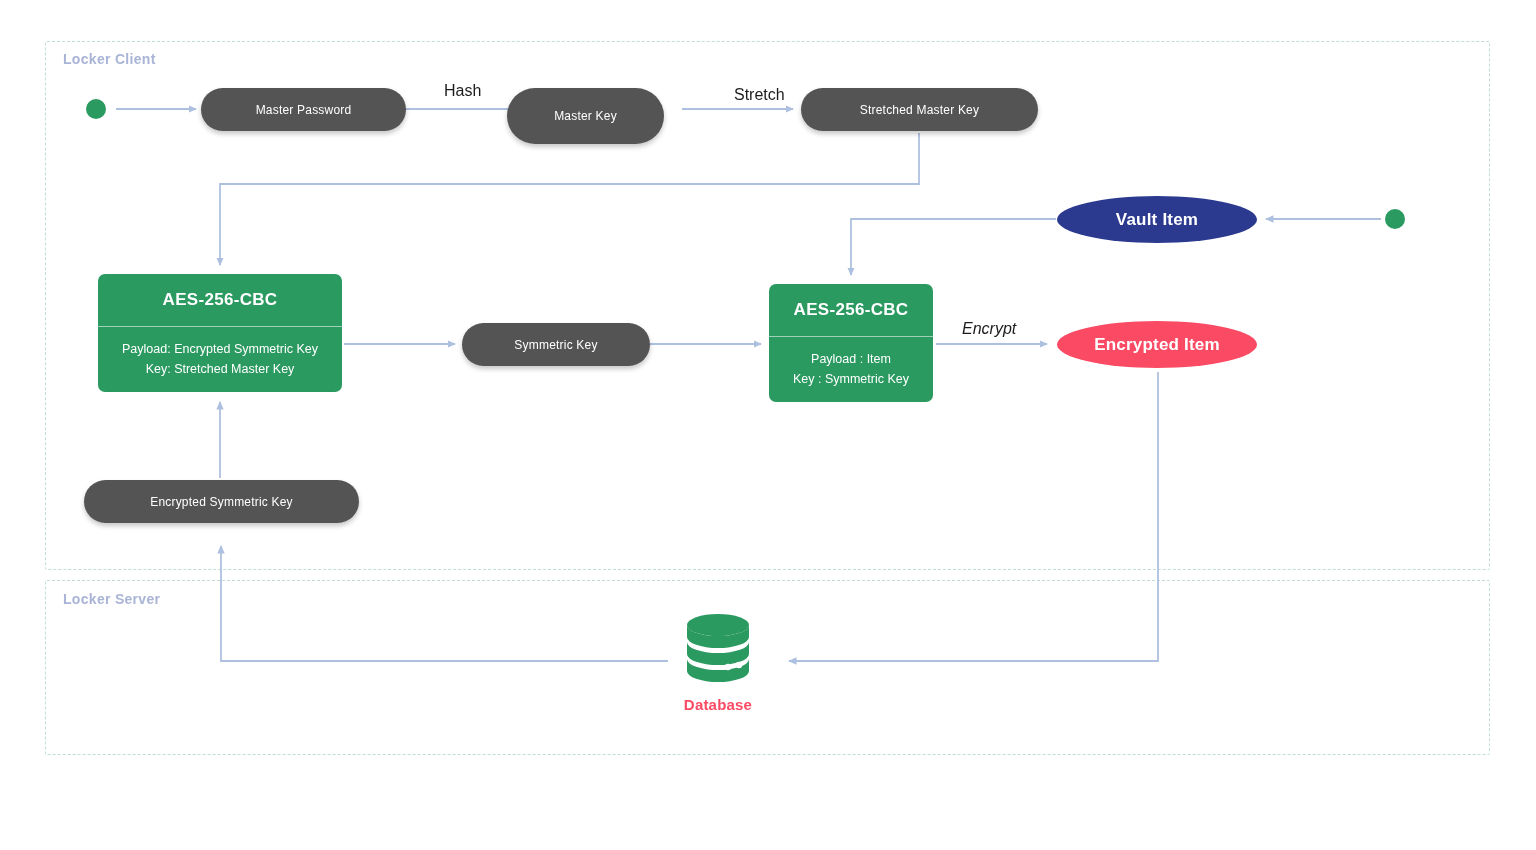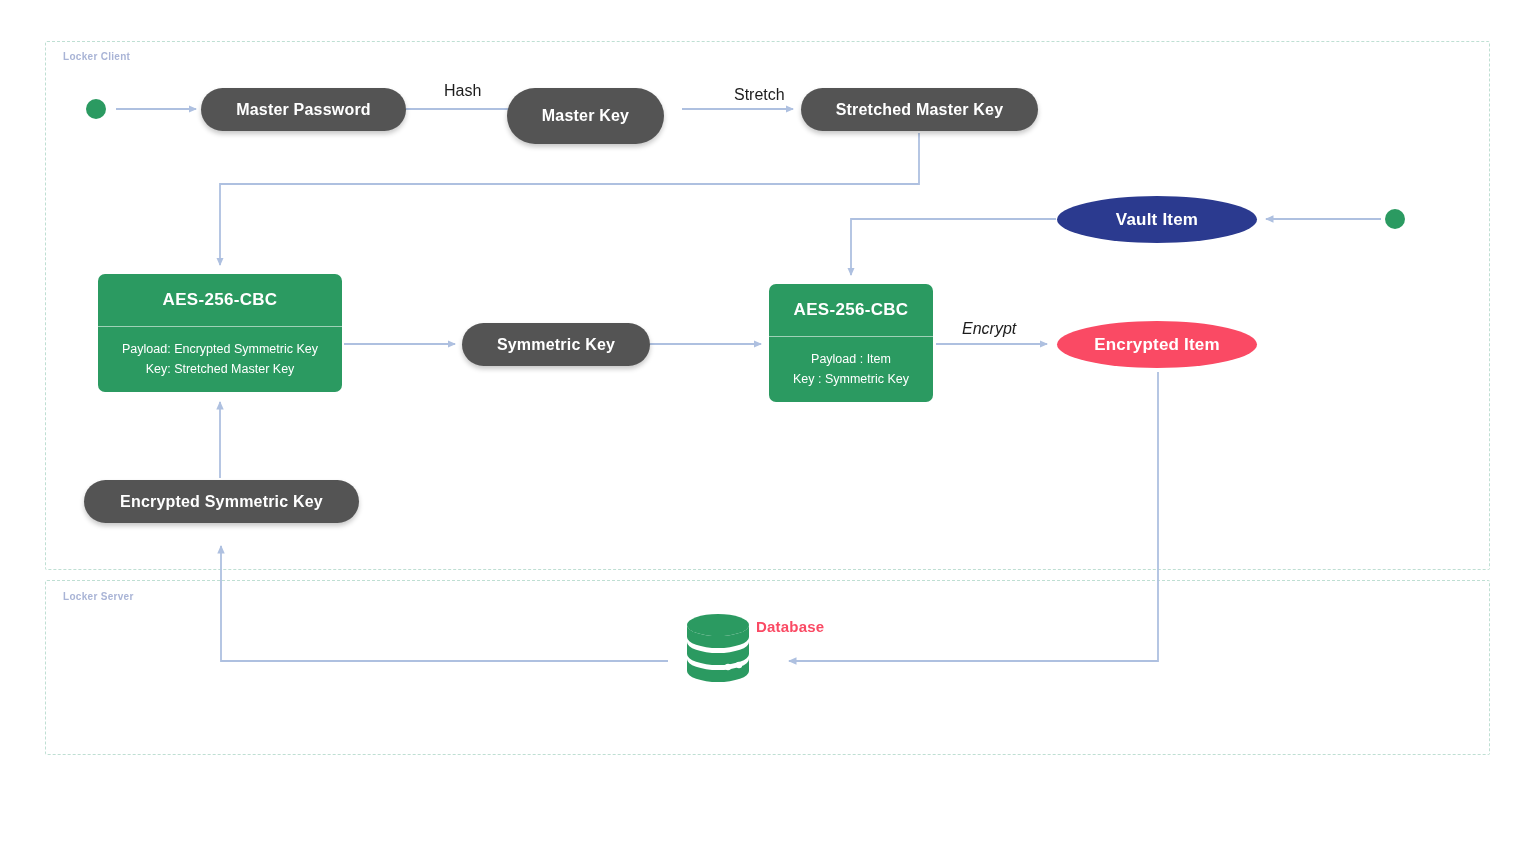--- a/index.html
+++ b/index.html
@@ -23,36 +23,36 @@
     pointer-events: none;
   }
   .zone {
     position: absolute;
     border: 1.5px dashed #bfdfd3;
     box-sizing: border-box;
     border-radius: 2px;
   }
   .zone-label {
     position: absolute;
-    font-size: 10px;
+    font-size: 14px;
     font-weight: bold;
     color: #a9b4d6;
     letter-spacing: 0.3px;
     white-space: nowrap;
   }
   .pill {
     position: absolute;
     background: #545454;
     color: #ffffff;
     border-radius: 100px;
     display: flex;
     align-items: center;
     justify-content: center;
-    font-size: 16px;
-    font-weight: bold;
+    font-size: 12px;
+    font-weight: normal;
     letter-spacing: 0.2px;
     box-shadow: 0 3px 5px rgba(0,0,0,0.22);
     box-sizing: border-box;
     text-align: center;
   }
   .ellipse {
     position: absolute;
     border-radius: 50%;
     display: flex;
     align-items: center;
@@ -104,22 +104,22 @@
   }
   .edge-label {
     position: absolute;
     font-size: 16px;
     color: #1c1c1c;
     white-space: nowrap;
   }
   .db-wrap {
     position: absolute;
     display: flex;
-    flex-direction: row;
-    align-items: flex-start;
+    flex-direction: column;
+    align-items: center;
   }
   .db-caption {
     margin-top: 6px;
     font-size: 15px;
     font-weight: bold;
     color: #fa4a64;
     letter-spacing: 0.2px;
   }
 </style>
 </head>

